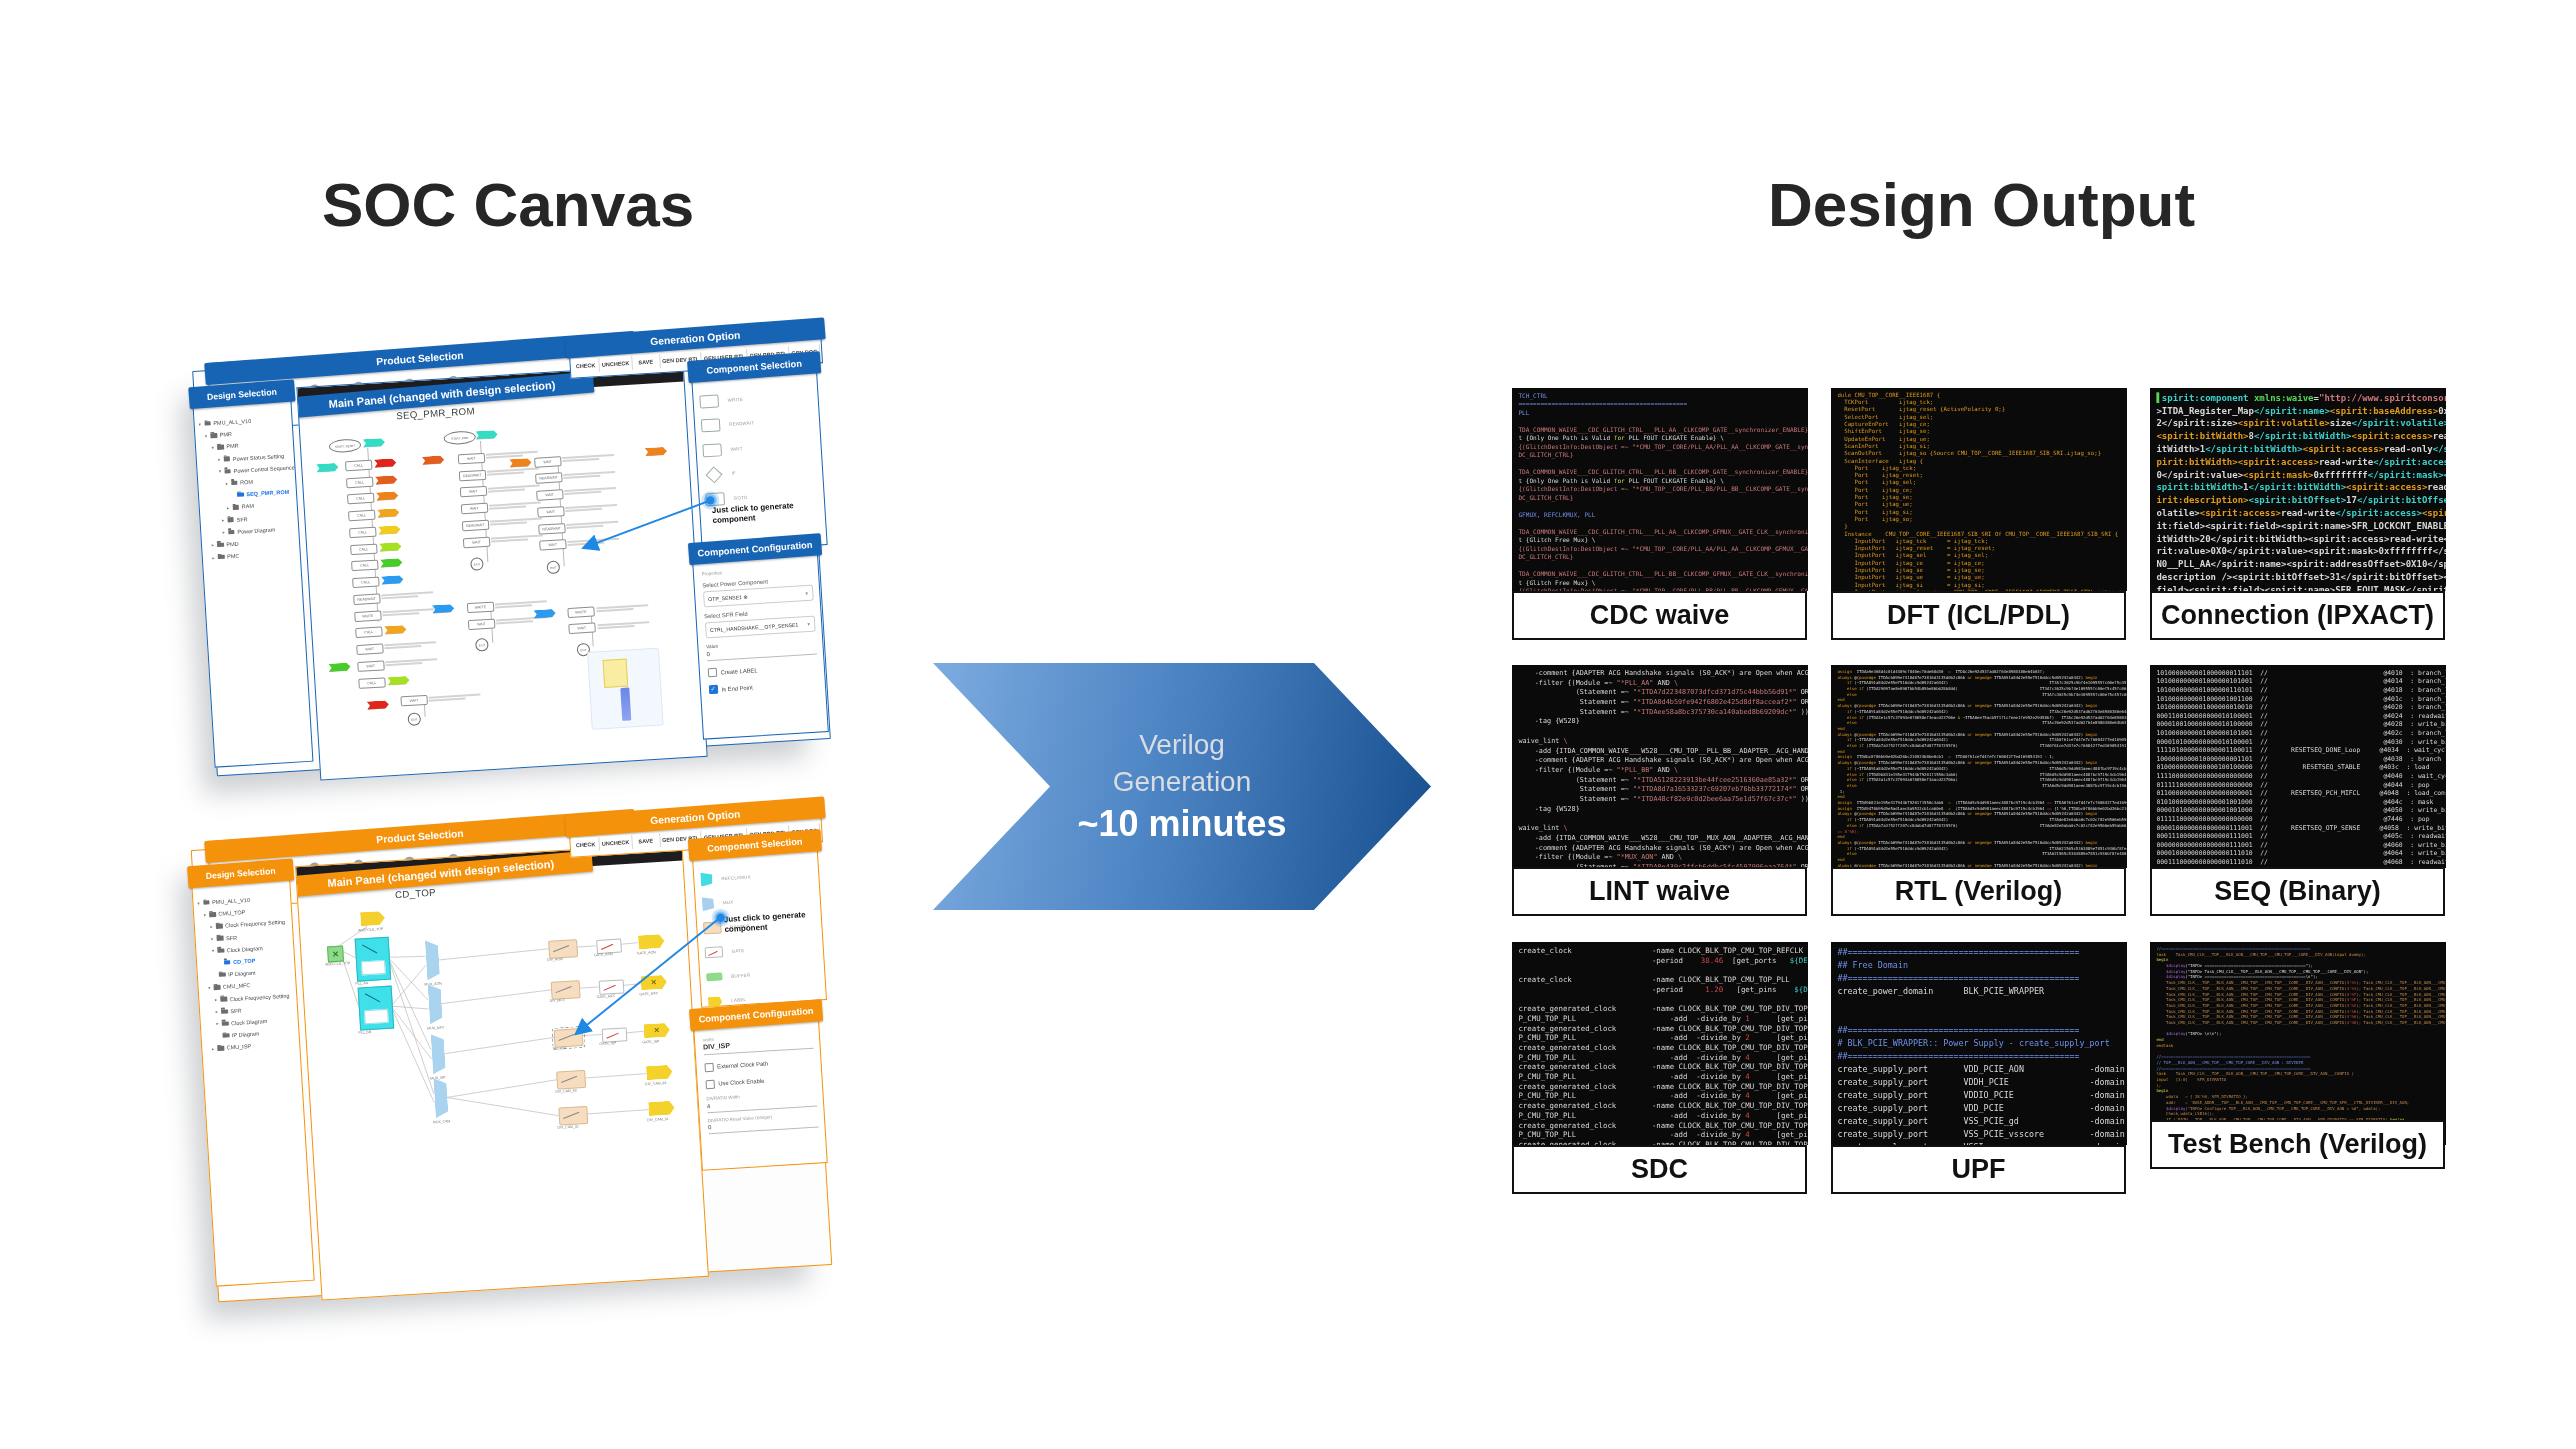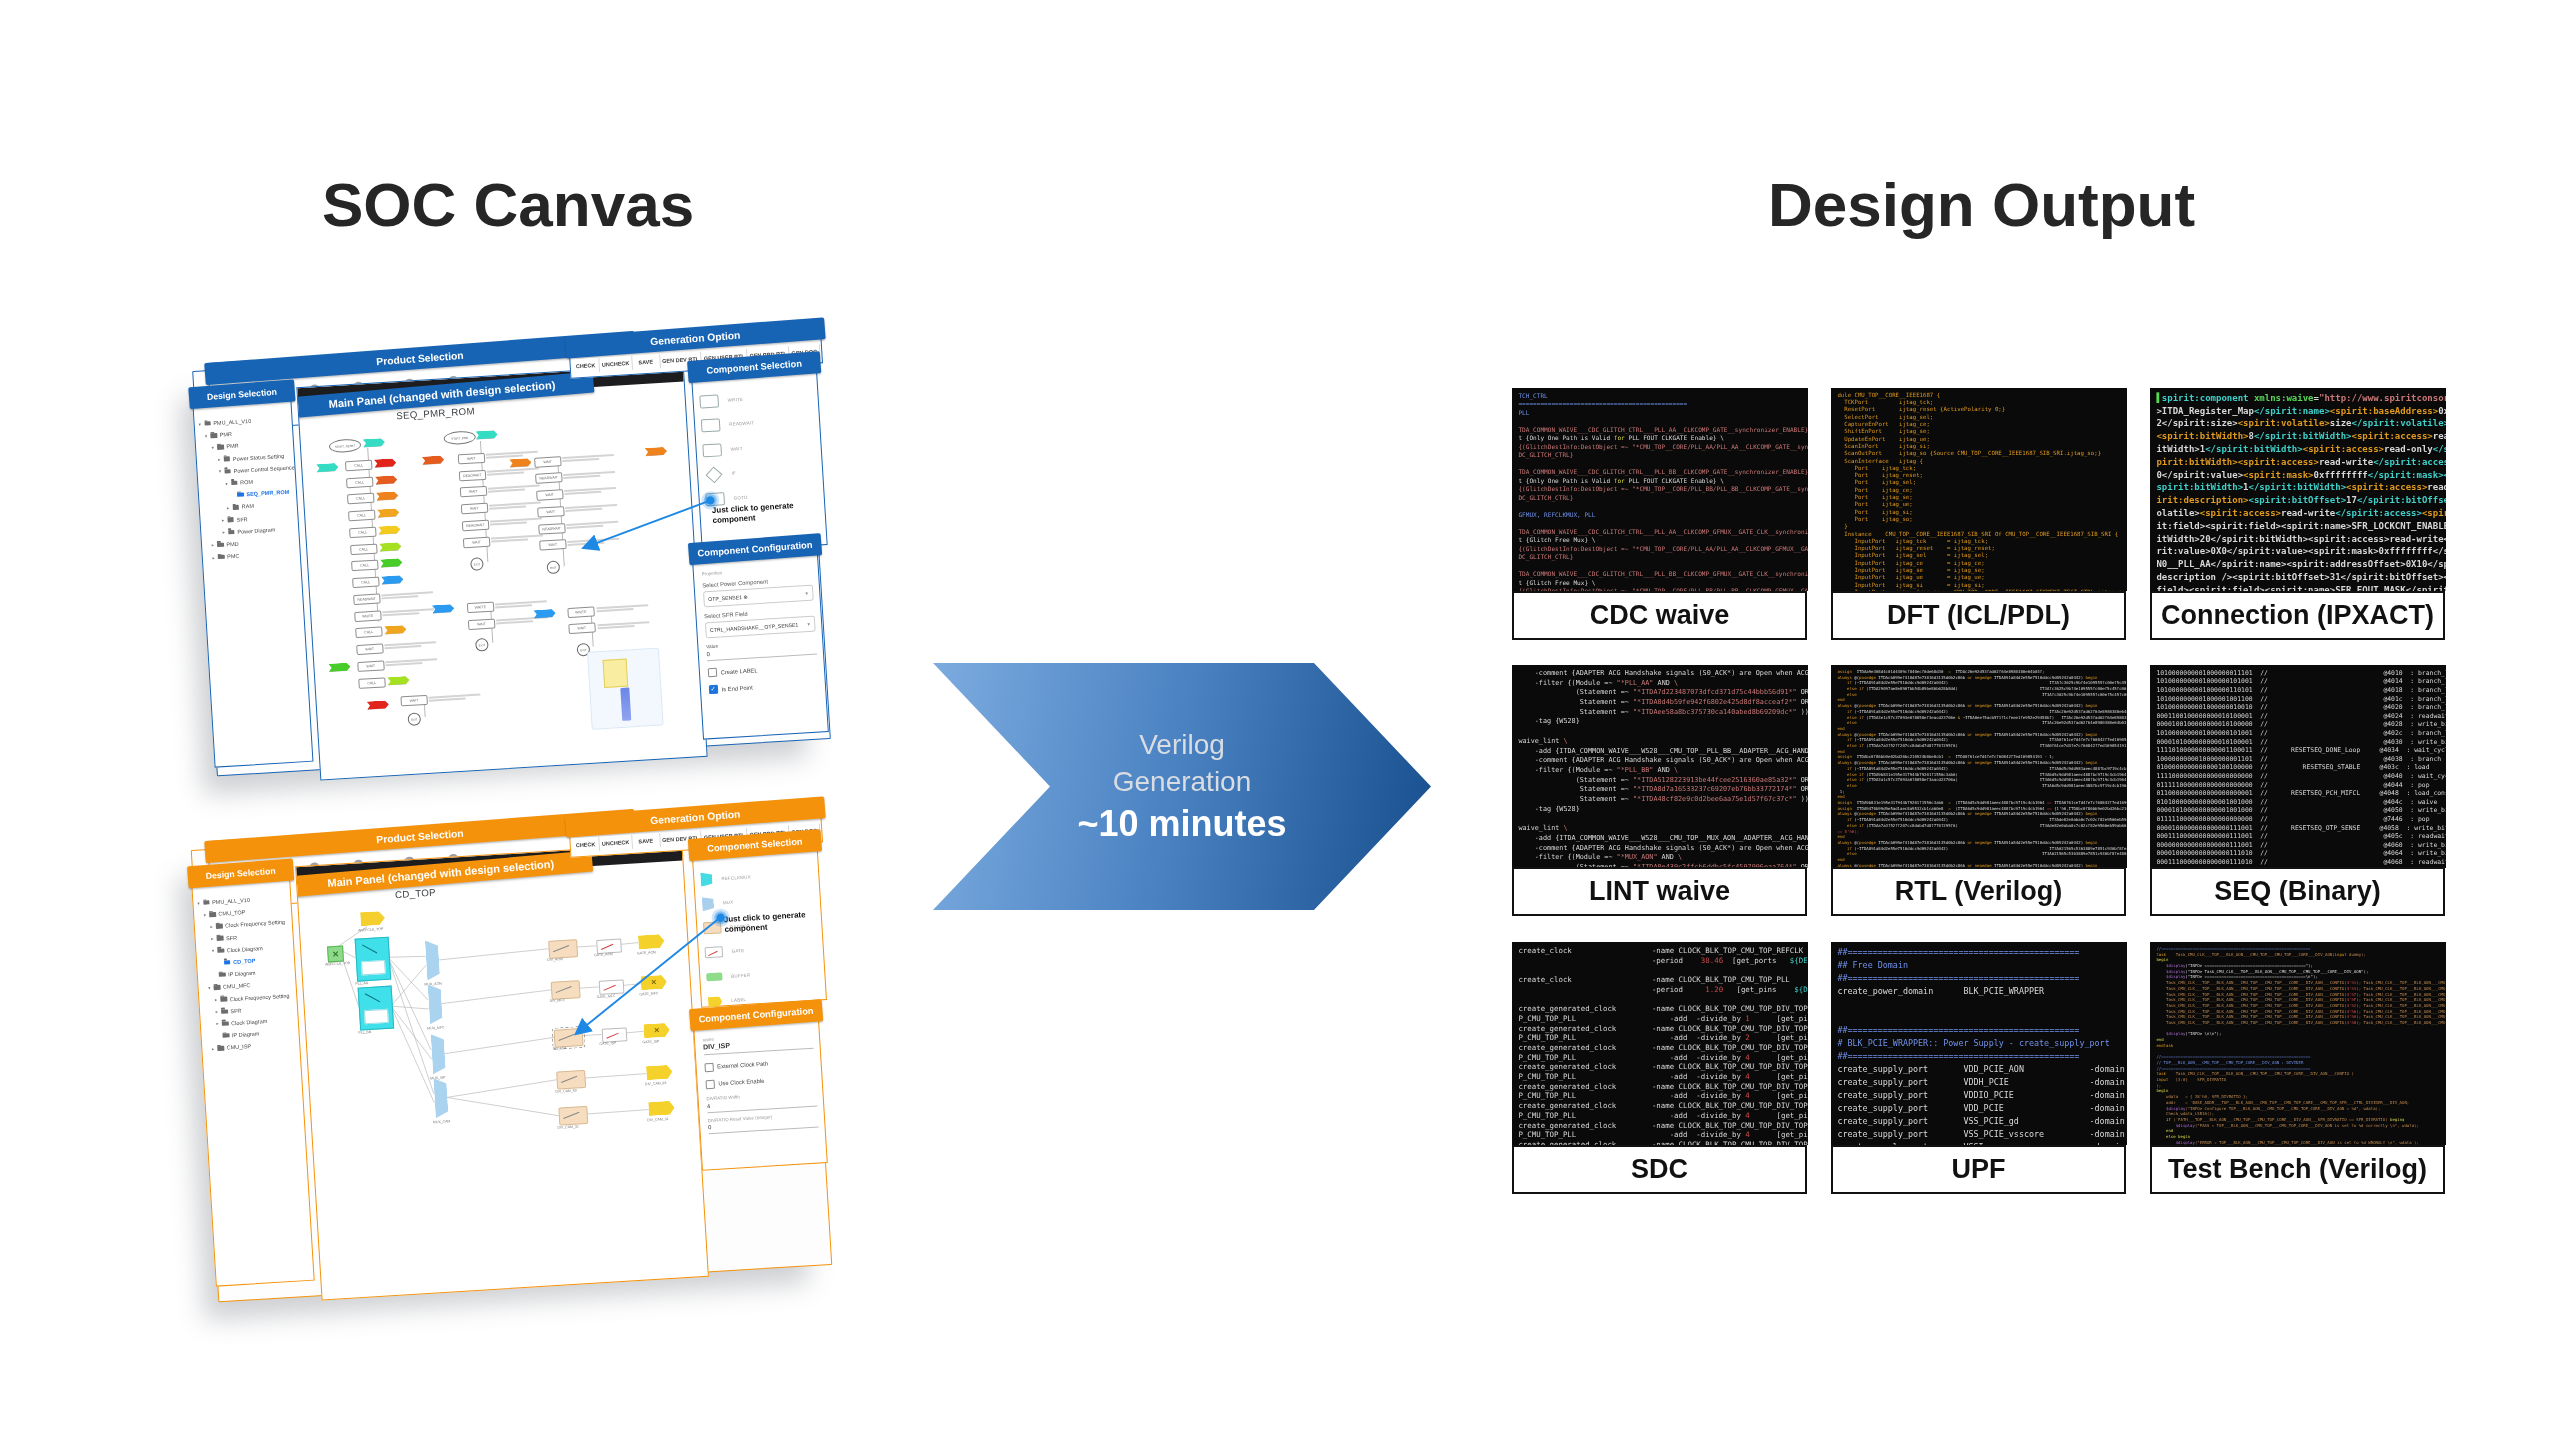--- a/index.html
+++ b/index.html
@@ -854,21 +854,21 @@
 <span class="cw">0001100100000000010100001  //                              @4024  : readwait_bit_1</span>
 <span class="cw">0000100100000000010100000  //                              @4028  : write_bit_1</span>
 <span class="cw">1010000000001000000101001  //                              @402c  : branch_linked</span>
 <span class="cw">0000101000000000010100001  //                              @4030  : write_bit_1</span>
 <span class="cw">1111010000000000001100011  //      RESETSEQ_DONE_Loop     @4034  : wait_cycles</span>
 <span class="cw">1000000000010000000001101  //                              @4038  : branch</span>
 <span class="cw">0100000000000000100100000  //         RESETSEQ_STABLE     @403c  : load</span>
 <span class="cw">1111000000000000000000000  //                              @4040  : wait_cycle_r</span>
 <span class="cw">0111110000000000000000000  //                              @4044  : pop</span>
 <span class="cw">0110000000000000000000001  //      RESETSEQ_PCH_MIFCL     @4048  : load_constant</span>
-<span class="cw">0101000000000000001001000  //                              @404c  : waive</span>
+<span class="cw">0101000000000000001001000  //                              @404c  : mask</span>
 <span class="cw">0000101000000000001001000  //                              @4050  : write_bit_1</span>
 <span class="cw">0111110000000000000000000  //                              @7446  : pop</span>
 <span class="cw">0000100000000000000111001  //      RESETSEQ_OTP_SENSE     @4058  : write_bit_1</span>
 <span class="cw">0001110000000000000111001  //                              @405c  : readwait_bit_1</span>
 <span class="cw">0000000000000000000111001  //                              @4060  : write_bit_0</span>
 <span class="cw">0000100000000000000111010  //                              @4064  : write_bit_1</span>
 <span class="cw">0001110000000000000111010  //                              @4068  : readwait_bit_1</span>
 </pre>
     </div>
     <div class="cell-label abs" style="left: 2150px; top: 867px; width: 291px; height: 45px;">SEQ (Binary)</div>
@@ -957,21 +957,21 @@
 
 
 
 
 
 
 
 
 </pre>
     </div>
-    <div class="cell-label abs" style="left: 2150px; top: 1145px; width: 291px; height: 45px;">Test Bench (Verilog)</div>
+    <div class="cell-label abs" style="left: 2150px; top: 1120px; width: 291px; height: 45px;">Test Bench (Verilog)</div>
   </div>
 
 <svg class="overlay-svg" width="2576" height="1449" viewBox="0 0 4000 2250">
   <defs>
     <marker id="ah" markerWidth="9" markerHeight="9" refX="7" refY="4.5" orient="auto">
       <path d="M0,0 L9,4.5 L0,9 z" fill="#1e88e5"></path>
     </marker>
   </defs>
   <line x1="1098" y1="779" x2="908" y2="850" stroke="#1e88e5" stroke-width="3" marker-end="url(#ah)"></line>
   <circle cx="1103" cy="777" r="14" fill="#1e88e5" opacity="0.22"></circle>

